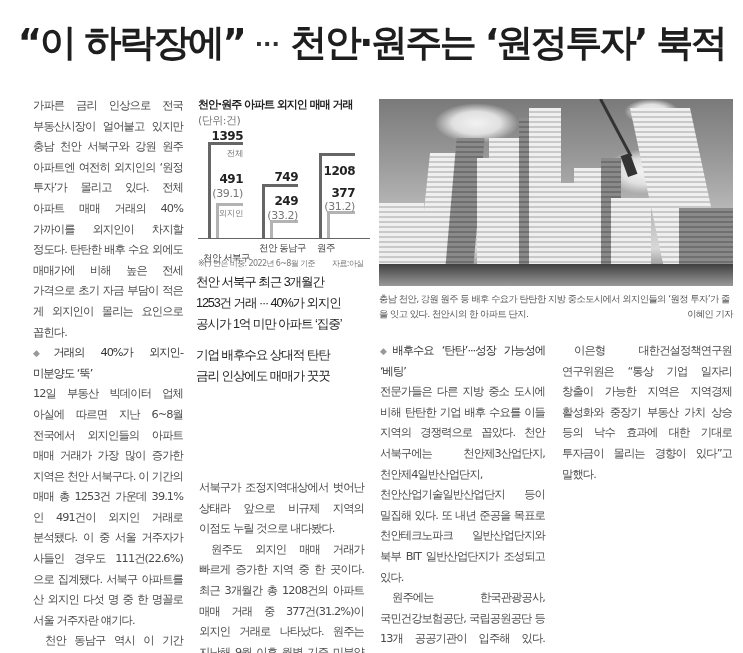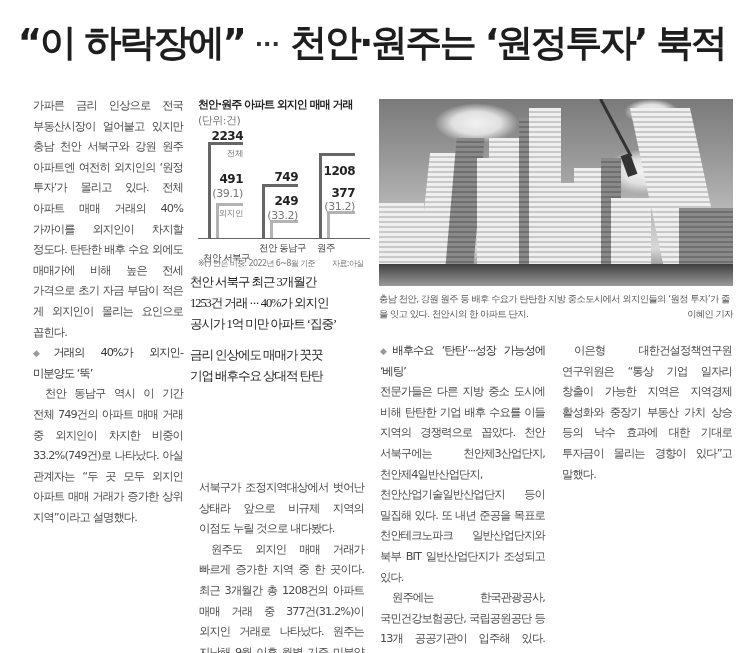--- a/index.html
+++ b/index.html
@@ -34,21 +34,21 @@
     .bar-line { position: absolute; border-left: 3px solid #666; border-top: 3px solid #666; }
     .bar-line.light { border-color: #b3b3b3; border-left-width: 3px; border-top-width: 3px; }
     .chart .baseline { position: absolute; left: 3px; top: 238px; width: 172px; height: 1px; background: #666; }
     .val { position: absolute; font-size: 12px; font-weight: bold; color: #222; letter-spacing: -0.5px; text-align: right; }
     .pct { position: absolute; font-size: 11px; color: #777; letter-spacing: -0.4px; text-align: right; }
     .lbl-small { position: absolute; font-size: 8.5px; color: #777; letter-spacing: -0.4px; text-align: right; }
     .xlabel { position: absolute; font-size: 9.5px; color: #444; letter-spacing: -0.6px; }
     .footnote { position: absolute; font-size: 8px; color: #777; letter-spacing: -0.6px; }
 
     
-    .subheads { position: absolute; left: 190px; top: 272px; width: 175px; font-family: Liberation Serif, serif; }
+    .subheads { position: absolute; left: 196px; top: 272px; width: 175px; font-family: Liberation Sans, sans-serif; }
     .sh-group { margin-bottom: 10px; }
     .sh-line { font-size: 12.6px; line-height: 21px; color: #222; letter-spacing: -1.1px; white-space: nowrap; }
 
     #col2 { left: 199px; top: 478px; width: 165px; }
 
     
     .photo {
       position: absolute; left: 379px; top: 99px; width: 354px; height: 187px;
       background: linear-gradient(180deg, #7a7a7a 0%, #9c9c9c 35%, #b8b8b8 60%, #d8d8d8 80%, #8a8a8a 92%, #5a5a5a 100%);
       overflow: hidden;
@@ -70,30 +70,31 @@
 
 <h1 class="headline">
   <span>“이 하락장에”</span>
   <span class="ell">···</span>
   <span>천안·원주는 ‘원정투자’ 북적</span>
 </h1>
 
 <div class="col" id="col1">
   <p>가파른 금리 인상으로 전국 부동산시장이 얼어붙고 있지만 충남 천안 서북구와 강원 원주 아파트엔 여전히 외지인의 ‘원정 투자’가 몰리고 있다. 전체 아파트 매매 거래의 40% 가까이를 외지인이 차지할 정도다. 탄탄한 배후 수요 외에도 매매가에 비해 높은 전세 가격으로 초기 자금 부담이 적은 게 외지인이 몰리는 요인으로 꼽힌다.</p>
   <p class="subhead"><span class="dia">◆</span><span>거래의 40%가 외지인-미분양도 ‘뚝’</span></p>
+  <p>12일 부동산 빅데이터 업체 아실에 따르면 지난 6~8월 전국에서 외지인들의 아파트 매매 거래가 가장 많이 증가한 지역은 천안 서북구다. 이 기간의 매매 총 1253건 가운데 39.1%인 491건이 외지인 거래로 분석됐다. 이 중 서울 거주자가 사들인 경우도 111건(22.6%)으로 집계됐다. 서북구 아파트를 산 외지인 다섯 명 중 한 명꼴로 서울 거주자란 얘기다.</p>
   <p class="indent">천안 동남구 역시 이 기간 전체 749건의 아파트 매매 거래 중 외지인이 차지한 비중이 33.2%(749건)로 나타났다. 아실 관계자는 “두 곳 모두 외지인 아파트 매매 거래가 증가한 상위 지역”이라고 설명했다.</p>
 
 </div>
 
 <div class="chart">
   <div class="chart-title">천안·원주 아파트 외지인 매매 거래</div>
   <div class="chart-unit">(단위:건)</div>
 
   <div class="bar-line" style="left:13px; top:46px; width:35px; height:96px;"></div>
-  <div class="val" style="left:8px; top:33px; width:40px;">2234</div>
+  <div class="val" style="left:8px; top:33px; width:40px;">1395</div>
   <div class="lbl-small" style="left:8px; top:52px; width:40px;">전체</div>
 
   <div class="bar-line light" style="left:21px; top:107px; width:27px; height:35px;"></div>
   <div class="val" style="left:8px; top:76px; width:40px;">491</div>
   <div class="pct" style="left:8px; top:91px; width:40px;">(39.1)</div>
   <div class="lbl-small" style="left:8px; top:112px; width:40px;">외지인</div>
 
   <div class="bar-line" style="left:67px; top:88px; width:36px; height:54px;"></div>
   <div class="val" style="left:63px; top:74px; width:40px;">749</div>
 
@@ -118,22 +119,22 @@
   <div class="footnote" style="left:137px; top:162px;">자료:아실</div>
 </div>
 
 <div class="subheads">
   <div class="sh-group">
     <div class="sh-line">천안 서북구 최근 3개월간</div>
     <div class="sh-line">1253건 거래 ··· 40%가 외지인</div>
     <div class="sh-line">공시가 1억 미만 아파트 ‘집중’</div>
   </div>
   <div class="sh-group">
+    <div class="sh-line">기업 배후수요 상대적 탄탄</div>
     <div class="sh-line">금리 인상에도 매매가 꿋꿋</div>
-    <div class="sh-line">기업 배후수요 상대적 탄탄</div>
   </div>
 </div>
 
 <div class="col" id="col2">
   <p>서북구가 조정지역대상에서 벗어난 상태라 앞으로 비규제 지역의 이점도 누릴 것으로 내다봤다.</p>
   <p class="indent">원주도 외지인 매매 거래가 빠르게 증가한 지역 중 한 곳이다. 최근 3개월간 총 1208건의 아파트 매매 거래 중 377건(31.2%)이 외지인 거래로 나타났다. 원주는 지난해 9월 이후 월별 기준 미분양 ‘제로(0)’를 기록하고 있다. 원주는 줄곧 부동산 비규제 지역을 유지하고 있다.</p>
 </div>
 
 <div class="photo" title="천안시의 한 아파트 단지 사진">
   <div class="cloud" style="left:55px; top:4px; width:85px; height:40px;"></div>

